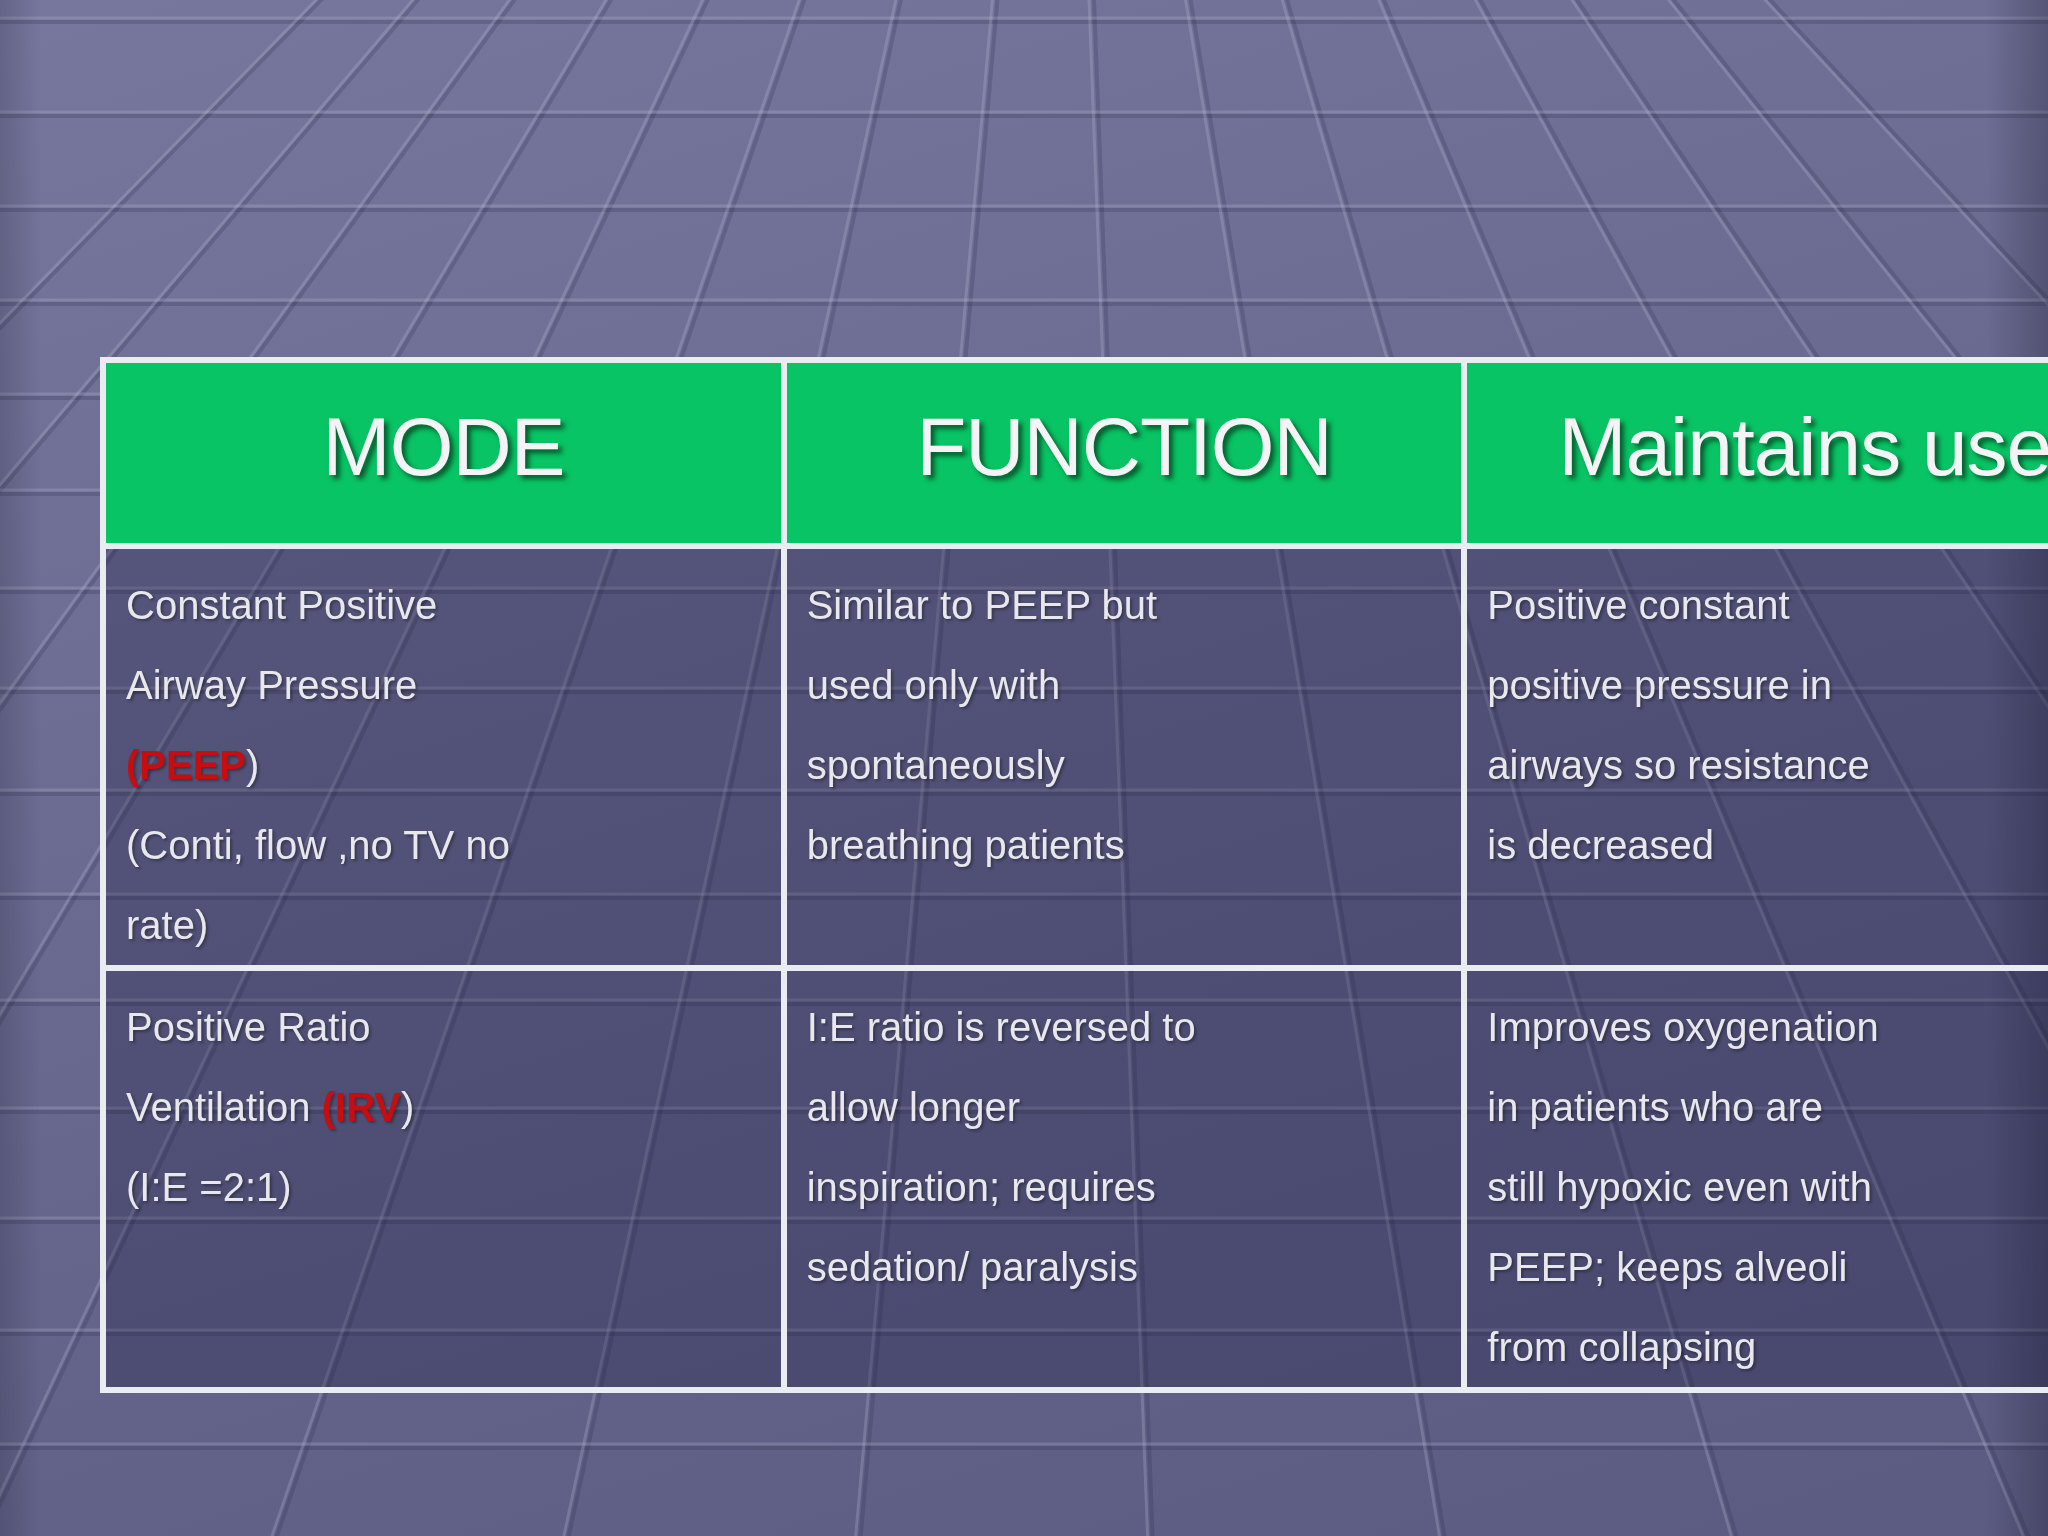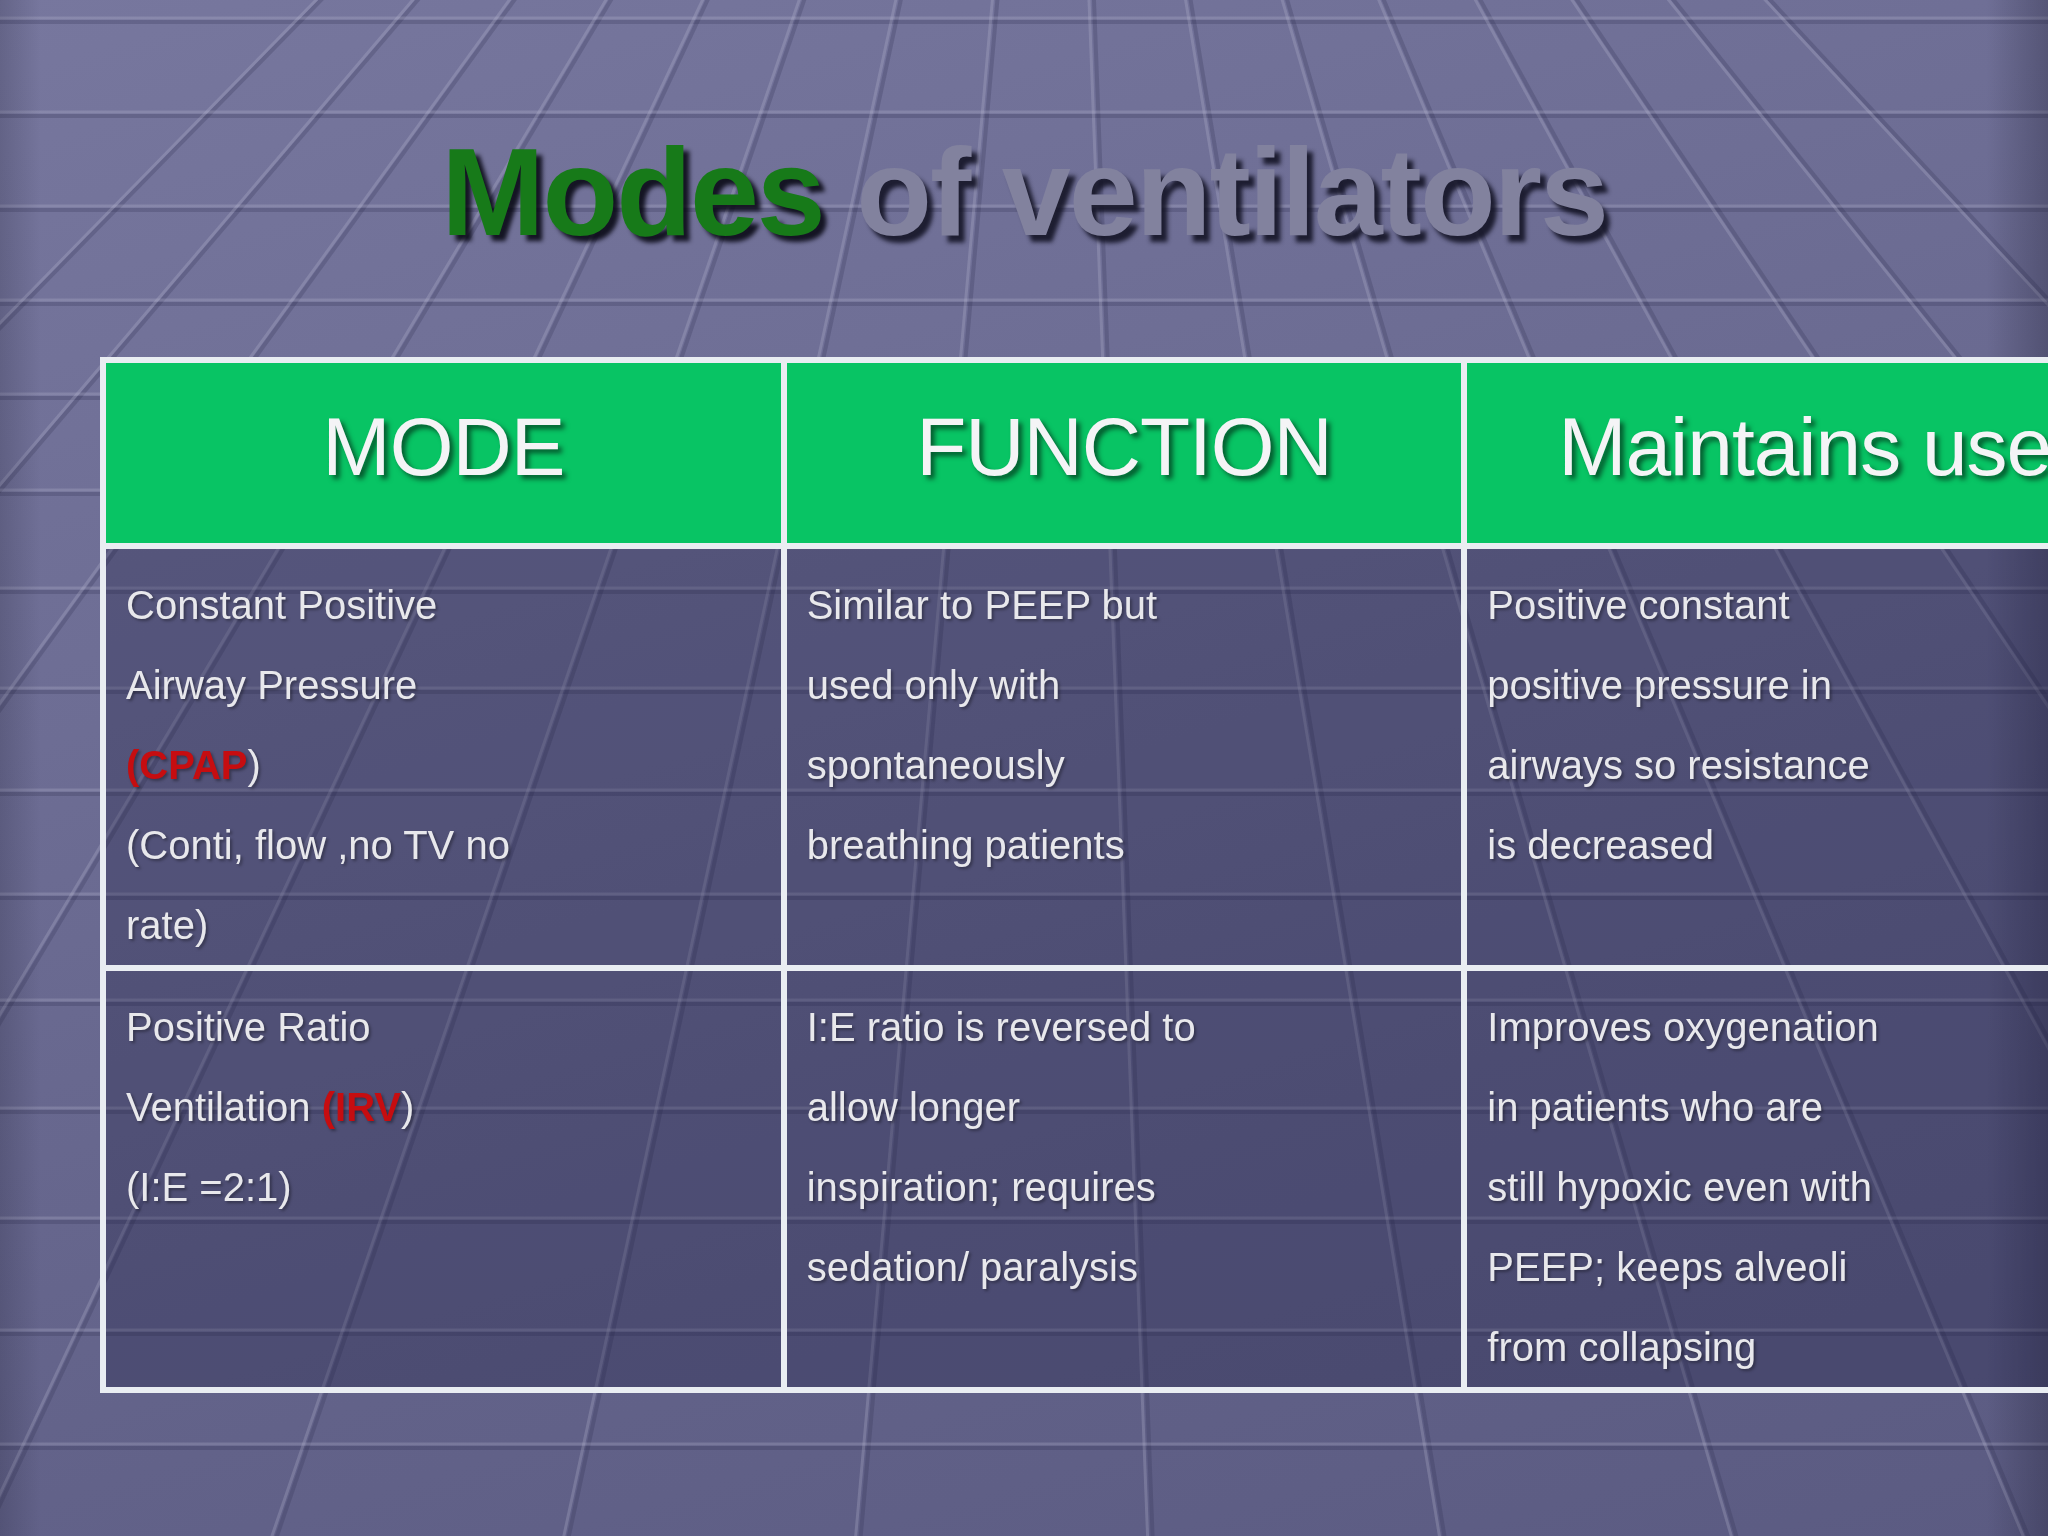--- a/index.html
+++ b/index.html
@@ -131,35 +131,34 @@
     <line class="gl" x1="1060" y1="-760" x2="1750" y2="1600"></line>
     <line class="gl" x1="1060" y1="-760" x2="2050" y2="1600"></line>
     <line class="gl" x1="1060" y1="-760" x2="2350" y2="1600"></line>
     <line class="gl" x1="1060" y1="-760" x2="2650" y2="1600"></line>
     <line class="gl" x1="1060" y1="-760" x2="2950" y2="1600"></line>
     <line class="gl" x1="1060" y1="-760" x2="3250" y2="1600"></line>
   </svg>
 
   <div class="edge-vignette"></div>
 
-  <h1 class="title"><span class="title-green">Modes</span><span class="title-gray"> of ventilators</span></h1>
 
   <table class="vent-table">
     <thead>
       <tr>
         <th>MODE</th>
         <th>FUNCTION</th>
         <th>Maintains use</th>
       </tr>
     </thead>
     <tbody>
       <tr class="row-1">
         <td><span>Constant Positive
 Airway Pressure
-</span><span class="accent-red">(CPAP</span><span>)
+</span><span class="accent-red">(PEEP</span><span>)
 (Conti, flow ,no TV no
 rate)</span></td>
         <td><span>Similar to PEEP but
 used only with
 spontaneously
 breathing patients</span></td>
         <td><span>Positive constant
 positive pressure in
 airways so resistance
 is decreased</span></td>

